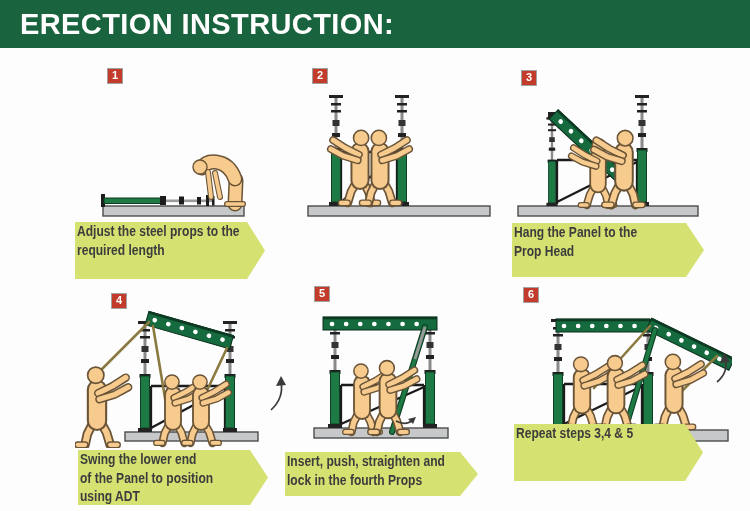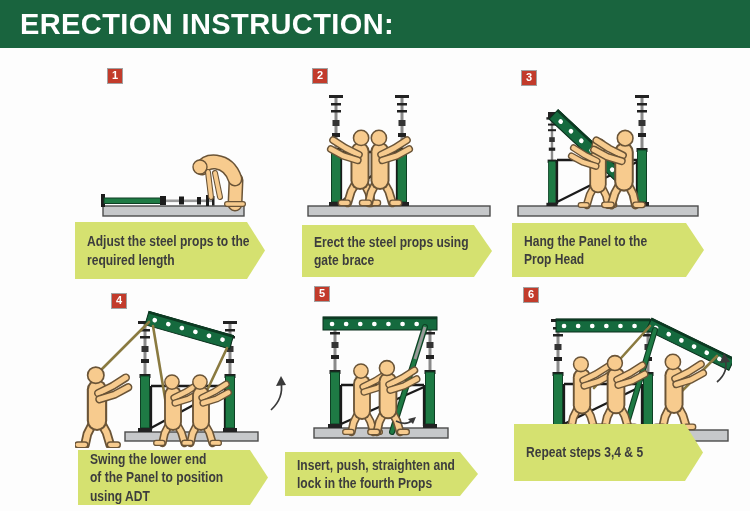--- a/index.html
+++ b/index.html
@@ -8,23 +8,23 @@
     --panel-green:#156a3e; --skin:#f7cb8e; --outline:#6a5437;
     --base-gray:#c6c8ca; --frame:#1b1b1b; --pole:#8a7a40;
   }
   *{margin:0;padding:0;box-sizing:border-box;}
   body{font-family:"Liberation Sans",sans-serif;background:#ffffff;}
   .page{position:relative;width:750px;height:511px;background:#fdfdfd;overflow:hidden;}
   .header{position:absolute;left:0;top:0;width:750px;height:48px;background:var(--header-bg);display:flex;align-items:center;}
   .title{color:#fff;font-size:29px;font-weight:bold;letter-spacing:.4px;padding-left:20px;white-space:nowrap;}
   .badge{position:absolute;width:16px;height:16px;background:var(--badge-red);border:1.5px solid var(--badge-border);
          color:#fff;font-size:11px;font-weight:bold;text-align:center;line-height:13px;}
-  .cap{position:absolute;background:var(--arrow-green);display:flex;flex-direction:column;justify-content:center;
+  .cap{position:absolute;background:var(--arrow-green);display:flex;flex-direction:column;justify-content:flex-start;
        clip-path:polygon(0 0, calc(100% - 18px) 0, 100% 50%, calc(100% - 18px) 100%, 0 100%);
-       padding-left:12px;padding-right:4px;}
+       padding-left:2px;padding-right:4px;}
   .cap .line{display:block;font-size:14px;line-height:18.5px;color:var(--cap-text);font-weight:bold;
        white-space:nowrap;transform:scaleX(.86);transform-origin:left center;}
   .art{position:absolute;}
   .art svg{display:block;width:100%;height:100%;}
   
   .o{stroke:var(--outline);fill:none;stroke-linecap:round;stroke-linejoin:round;}
   .s{stroke:var(--skin);fill:none;stroke-linecap:round;stroke-linejoin:round;}
   .base{fill:var(--base-gray);stroke:#4c4c4c;stroke-width:1.4;}
   .gate{stroke:var(--frame);stroke-width:2.3;fill:none;}
   .beam{fill:var(--panel-green);stroke:#0a2f1c;stroke-width:1;}
@@ -237,24 +237,20 @@
       <use href="#worker" transform="translate(162,130) scale(1.12)"></use>
       <path class="arr" d="M205,84 Q217,74 213,60"></path>
       <polygon class="arrh" points="212,55 208,65 218,64"></polygon>
     </svg>
   </div>
 
   <div class="cap" style="left:75px;top:222px;width:190px;height:57px">
     <span class="line">Adjust the steel props to the</span>
     <span class="line">required length</span>
   </div>
-  <div class="cap" style="left:302px;top:225px;width:190px;height:52px">
-    <span class="line">Erect the steel props using</span>
-    <span class="line">gate brace</span>
-  </div>
   <div class="cap" style="left:512px;top:223px;width:192px;height:54px">
     <span class="line">Hang the Panel to the</span>
     <span class="line">Prop Head</span>
   </div>
   <div class="cap" style="left:78px;top:450px;width:190px;height:55px">
     <span class="line">Swing the lower end</span>
     <span class="line">of the Panel to position</span>
     <span class="line">using ADT</span>
   </div>
   <div class="cap" style="left:285px;top:452px;width:193px;height:44px">

